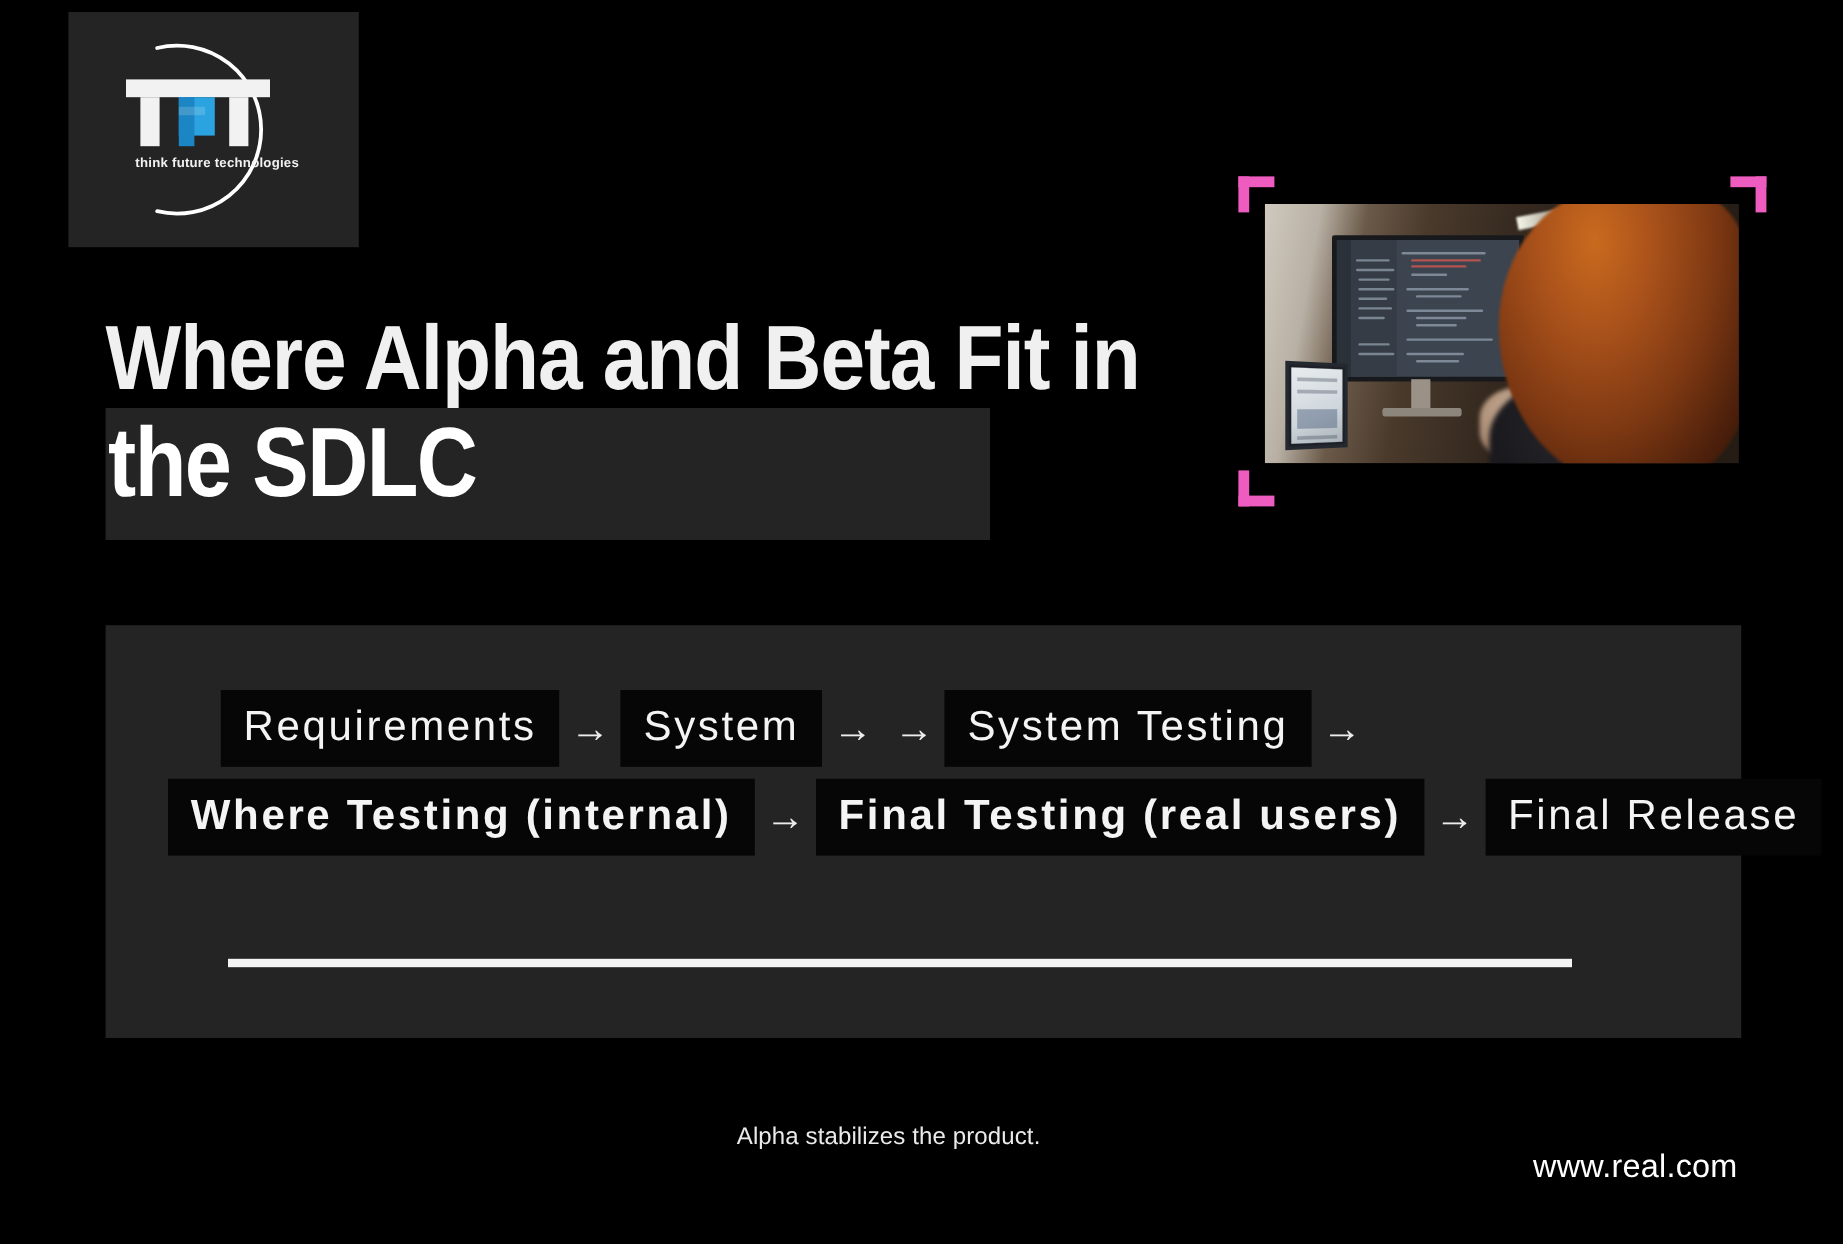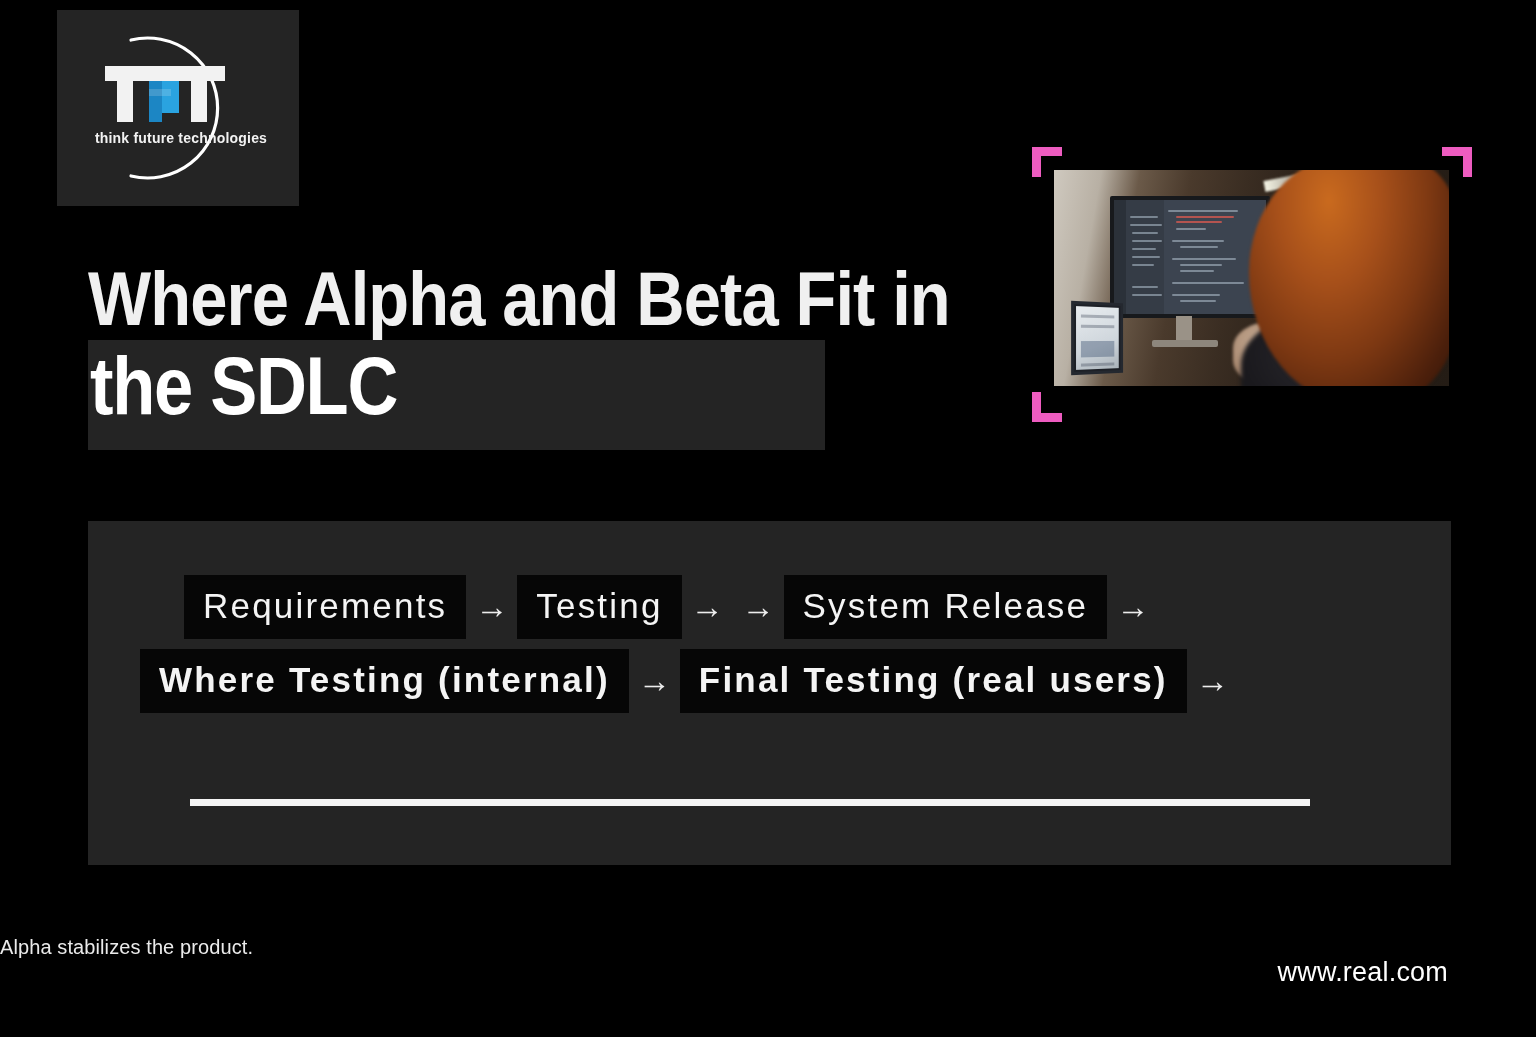--- a/index.html
+++ b/index.html
@@ -45,21 +45,21 @@
     top: 56px;
     width: 120px;
     height: 56px;
   }
   .logo-tagline {
     position: absolute;
     left: 34px;
     top: 120px;
     width: 180px;
     text-align: center;
-    font-size: 14px;
+    font-size: 11px;
     font-weight: bold;
     letter-spacing: 0.2px;
     color: #f2f2f2;
     white-space: nowrap;
   }
 
   
   .title-wrap {
     position: absolute;
     left: 88px;
@@ -286,20 +286,21 @@
     height: 7px;
     background: #f4f4f4;
   }
 
   
   .caption {
     position: absolute;
     left: 0;
     top: 930px;
     width: 1481px;
+    text-align: center;
   }
   .caption div {
     font-size: 20px;
     line-height: 34px;
     color: #eaeaea;
     letter-spacing: 0.1px;
   }
   .site-url {
     position: absolute;
     right: 88px;
@@ -400,32 +401,33 @@
       <i class="v"></i>
   </div>
 </div>
 
 <div class="flow-panel">
   <div class="flow-rows">
 
     <div class="flow-row flow-row-1">
       <span class="chip r1">Requirements</span>
       <span class="arrow">→</span>
-      <span class="chip r1">Testing</span>
-      <span class="arrow">→</span>
-      <span class="arrow">→</span>
-      <span class="chip r1">System Release</span>
+      <span class="chip r1">System</span>
+      <span class="arrow">→</span>
+      <span class="arrow">→</span>
+      <span class="chip r1">System Testing</span>
       <span class="arrow">→</span>
     </div>
 
     <div class="flow-row flow-row-2">
       <span class="chip r2">Where Testing (internal)</span>
       <span class="arrow">→</span>
       <span class="chip r2">Final Testing (real users)</span>
       <span class="arrow">→</span>
+      <span class="chip r2 plain">Final Release</span>
     </div>
 
   </div>
   <div class="flow-divider"></div>
 </div>
 
 <div class="caption">
   <div>Alpha stabilizes the product.</div>
 </div>
 

